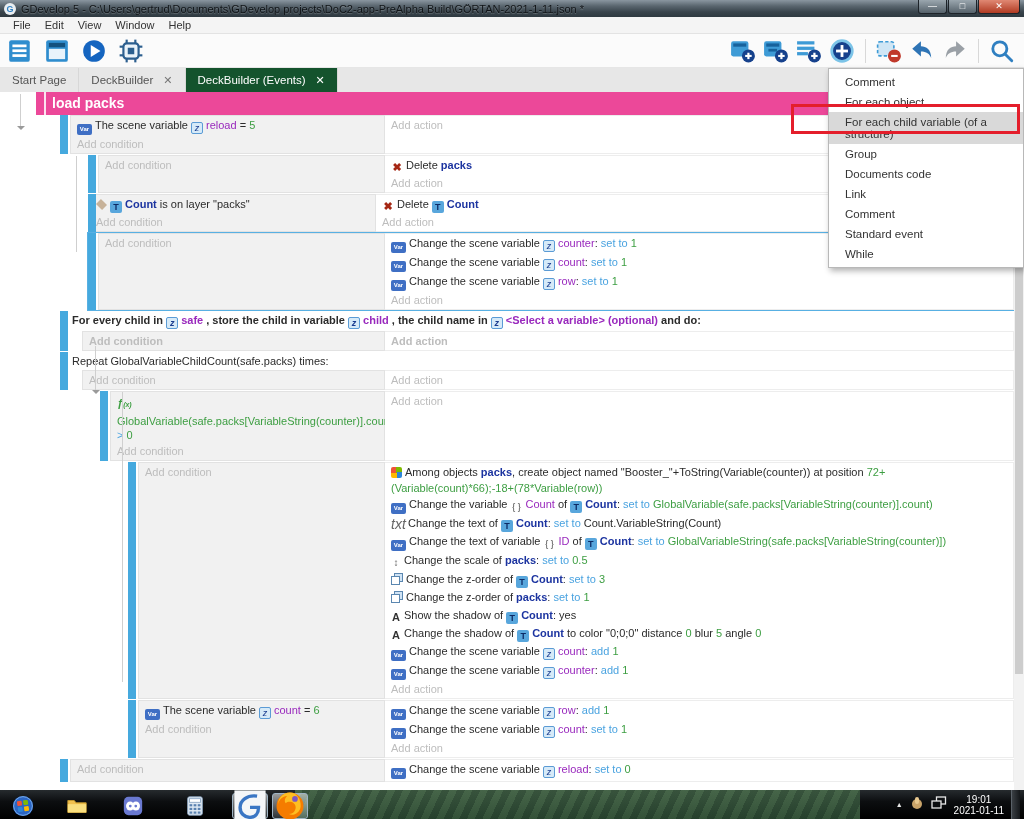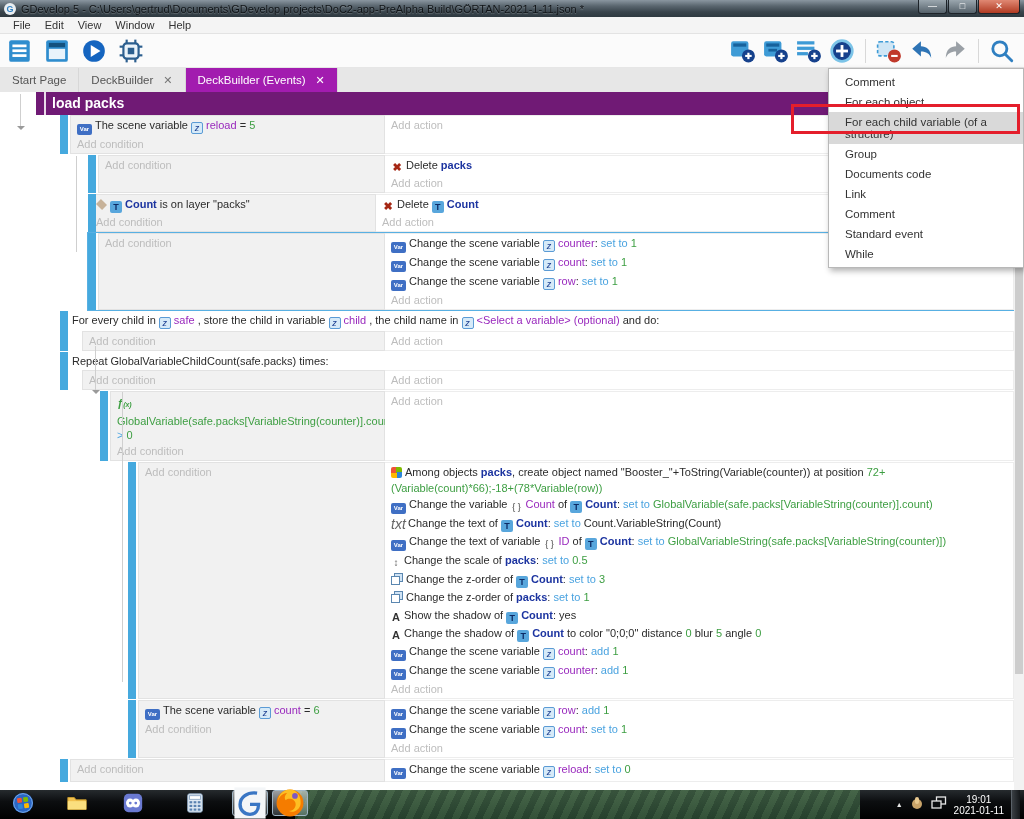--- a/index.html
+++ b/index.html
@@ -31,27 +31,27 @@
   .tb-right { margin-left:auto; display:flex; align-items:center; gap:5px; padding-right:2px; }
   .tb-btn { width:28px; height:28px; display:flex; align-items:center; justify-content:center; }
   .tb-btn svg { width:26px; height:26px; }
   .tb-sep { width:1px; height:24px; background:#d8d8d8; margin:0 4px; }
 
   
   .tabbar { height:24px; background:#e7e7e7; display:flex; align-items:flex-end; }
   .tab { height:24px; display:flex; align-items:center; padding:0 12px; font-size:11.5px;
     color:#555; border-right:1px solid #d7d7d7; gap:10px; }
   .tab .tab-close { color:#777; font-size:11px; }
-  .tab.active { background:#a21caf; color:#fff; }
+  .tab.active { background:#14532d; color:#fff; }
   .tab.active .tab-close { color:#fff; }
 
   
   .events-panel { position:relative; height:698px; background:#ffffff; overflow:hidden; }
   .events-scroll { position:absolute; left:0; top:0; right:10px; bottom:0; }
-  .group-bar { margin-left:36px; height:23px; background:#701a75; color:#fff; font-weight:bold;
+  .group-bar { margin-left:36px; height:23px; background:#ec4899; color:#fff; font-weight:bold;
     font-size:14px; line-height:23px; padding-left:16px; position:relative; }
   .group-bar::after { content:""; position:absolute; left:8px; top:0; bottom:0; width:2px; background:rgba(255,255,255,.85); }
 
   .event { position:relative; margin-bottom:1px; }
   .event.selected { outline:1px solid #58b0e3; }
   .ev-rail { position:absolute; left:0; top:0; bottom:0; width:8px; background:#45a9de; }
   .event-header { margin-left:10px; font-size:11px; line-height:15px; padding:2px 6px 1px 2px;
     white-space:pre-wrap; background:#fff; }
   .event-row { display:flex; align-items:stretch; }
   .cond-cell { background:#f1f1f1; border:1px solid #e2e2e2; padding:1px 0; }
@@ -91,21 +91,21 @@
   
   .ctx-menu { position:absolute; left:828px; top:68px; width:196px; background:#ffffff;
     border:1px solid #b8b8b8; box-shadow:2px 3px 6px rgba(0,0,0,.3); z-index:40; padding:3px 0; }
   .ctx-item { font-size:11.5px; color:#333; padding:4px 8px 4px 16px; }
   .ctx-item.hl { background:#d9d9d9; }
   .anno-red { position:absolute; left:791px; top:104px; width:229px; height:30px;
     border:3px solid #e41e2b; z-index:50; }
 
   
   .taskbar { height:29px; background:linear-gradient(#262b2e,#0c0e10 40%,#000); position:relative;
-    display:flex; align-items:flex-start; }
+    display:flex; align-items:flex-end; }
   .tb-green { position:absolute; left:295px; top:0; width:565px; height:29px;
     background:
      repeating-linear-gradient(115deg, rgba(70,110,70,.35) 0 7px, rgba(30,60,36,.35) 7px 14px),
      linear-gradient(#46604a,#2a4231); }
   .task-icon { width:30px; height:26px; display:flex; align-items:center; justify-content:center;
     position:relative; z-index:2; }
   .task-icon svg { width:22px; height:22px; }
   .task-btn { width:36px; height:26px; border:1px solid #9fb4c4; border-radius:3px;
     background:linear-gradient(rgba(255,255,255,.55),rgba(180,200,215,.25));
     display:flex; align-items:center; justify-content:center; margin-left:4px; z-index:2; position:relative; }
@@ -304,21 +304,21 @@
               <div class="ev-line"><span class="s-g">Add condition</span></div>
             </div>
             <div class="act-cell">
               <div class="ev-line"><span class="ic"><span class="ib varb">Var</span></span><span class="s-p">Change the scene variable </span><span class="ic"><span class="ib vsq">z</span></span><span class="s-v">counter</span><span class="s-p">: </span><span class="s-k">set to </span><span class="s-n">1</span></div>
               <div class="ev-line"><span class="ic"><span class="ib varb">Var</span></span><span class="s-p">Change the scene variable </span><span class="ic"><span class="ib vsq">z</span></span><span class="s-v">count</span><span class="s-p">: </span><span class="s-k">set to </span><span class="s-n">1</span></div>
               <div class="ev-line"><span class="ic"><span class="ib varb">Var</span></span><span class="s-p">Change the scene variable </span><span class="ic"><span class="ib vsq">z</span></span><span class="s-v">row</span><span class="s-p">: </span><span class="s-k">set to </span><span class="s-n">1</span></div>
               <div class="ev-line"><span class="s-g">Add action</span></div>
             </div>
           </div>
         </div>
-        <div class="event" style="margin-left: 60px;">
+        <div class="event" style="margin-left: 60px; font-weight: bold;">
           <div class="ev-rail"></div>
           <div class="event-header"><span class="s-p">For every child in </span><span class="ic"><span class="ib vsq">z</span></span><span class="s-v">safe</span><span class="s-p"> , store the child in variable </span><span class="ic"><span class="ib vsq">z</span></span><span class="s-v">child</span><span class="s-p"> , the child name in </span><span class="ic"><span class="ib vsq">z</span></span><span class="s-v">&lt;Select a variable&gt;</span><span class="s-v"> (optional)</span><span class="s-p"> and do:</span></div>
           <div class="event-row" style="margin-left: 22px;">
             <div class="cond-cell" style="width: 303px;">
               <div class="ev-line"><span class="s-g">Add condition</span></div>
             </div>
             <div class="act-cell">
               <div class="ev-line"><span class="s-g">Add action</span></div>
             </div>
           </div>

